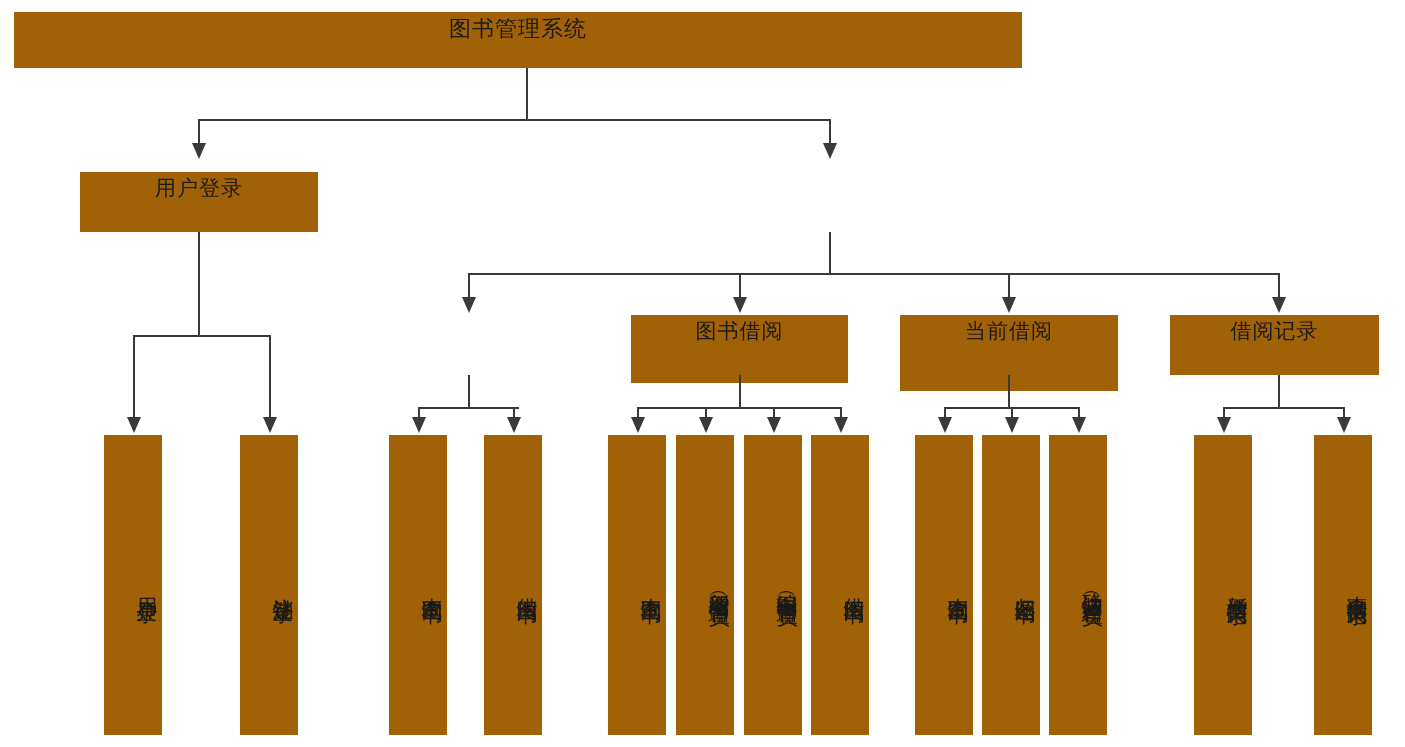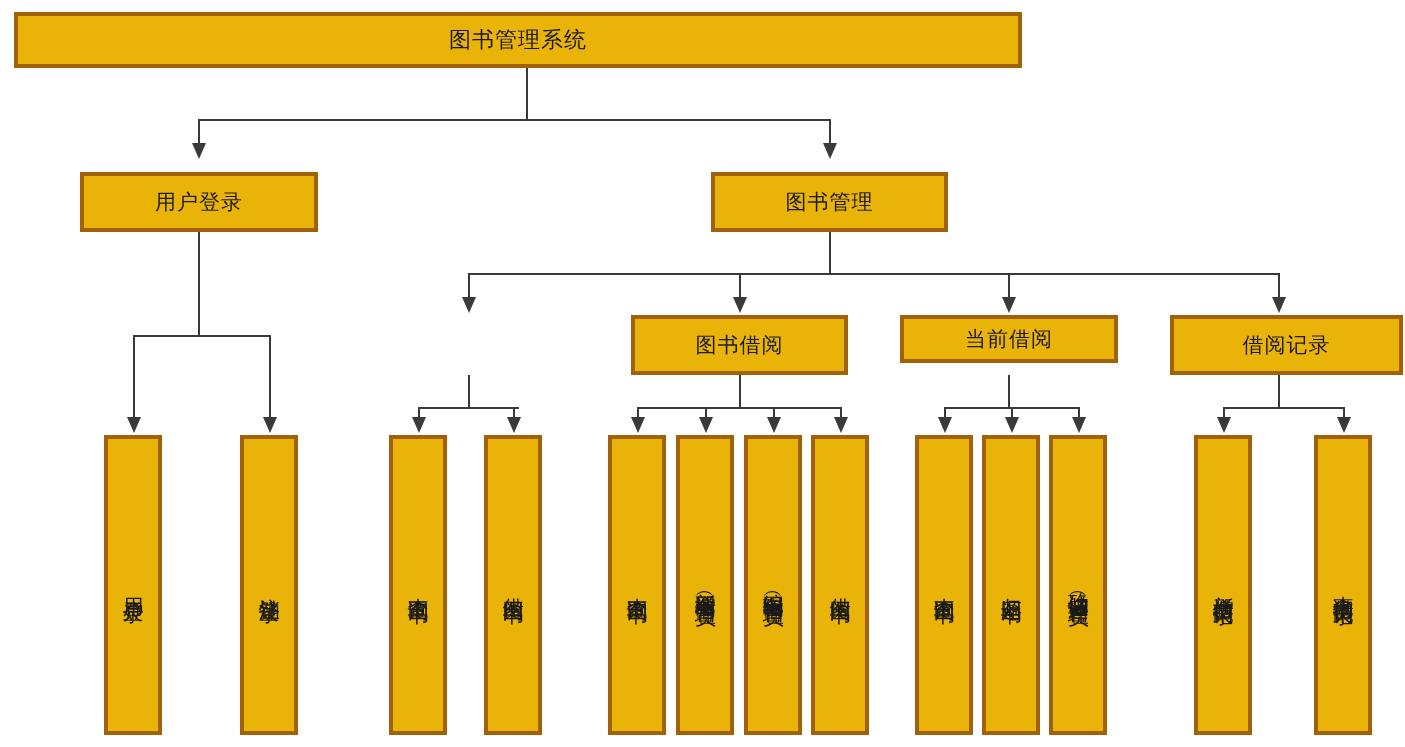--- a/index.html
+++ b/index.html
@@ -1,20 +1,20 @@
 <!DOCTYPE html>
 <html><head>
 <meta charset="utf-8">
 <title>图书管理系统 功能结构图</title>
 <style>
   html,body{margin:0;padding:0;background:#ffffff;}
   body{font-family:"Liberation Sans","DejaVu Sans",sans-serif;}
   #canvas{position:relative;width:1405px;height:747px;background:#ffffff;overflow:hidden;}
-  .node{position:absolute;box-sizing:border-box;background:#eab308;border:4px solid #a16207;
-        display:flex;align-items:center;justify-content:center;color:#1a1a1a;}
+  .node{position:absolute;box-sizing:border-box;background:#a16207;border:2px solid #a16207;
+        display:flex;align-items:flex-start;justify-content:center;color:#1a1a1a;}
   .node.horiz{font-size:21px;letter-spacing:1px;}
   .node.root{font-size:22px;}
   .node.vert{writing-mode:vertical-rl;text-orientation:upright;font-size:21px;
              line-height:1.25;letter-spacing:2px;padding:8px 0;}
   .vert .lbl{writing-mode:vertical-rl;text-orientation:upright;white-space:normal;}
   .edge{position:absolute;background:#3a3a3a;}
   .edge.v{width:2px;}
   .edge.h{height:2px;}
   .arrow{position:absolute;width:0;height:0;border-left:7px solid transparent;
          border-right:7px solid transparent;border-top:16px solid #3a3a3a;}
@@ -33,49 +33,46 @@
   <div class="edge v" style="left:526px;top:68px;height:52px;"></div>
   <div class="edge h" style="left:198px;top:119px;width:632px;"></div>
   <div class="edge v" style="left:198px;top:119px;height:26px;"></div>
   <div class="arrow" style="left:192px;top:143px;"></div>
   <div class="edge v" style="left:829px;top:119px;height:26px;"></div>
   <div class="arrow" style="left:823px;top:143px;"></div>
 
   <div class="node horiz" style="left:80px;top:172px;width:238px;height:60px;">
     <span class="lbl">用户登录</span>
   </div>
-  <div class="node horiz" style="left:711px;top:172px;width:237px;height:60px;">
-    <span class="lbl">图书管理</span>
-  </div>
 
   <div class="edge v" style="left:198px;top:232px;height:104px;"></div>
   <div class="edge h" style="left:133px;top:335px;width:138px;"></div>
   <div class="edge v" style="left:133px;top:335px;height:84px;"></div>
   <div class="arrow" style="left:127px;top:417px;"></div>
   <div class="edge v" style="left:269px;top:335px;height:84px;"></div>
   <div class="arrow" style="left:263px;top:417px;"></div>
 
   <div class="edge v" style="left:829px;top:232px;height:42px;"></div>
   <div class="edge h" style="left:468px;top:273px;width:811px;"></div>
   <div class="edge v" style="left:468px;top:273px;height:26px;"></div>
   <div class="arrow" style="left:462px;top:297px;"></div>
   <div class="edge v" style="left:739px;top:273px;height:26px;"></div>
   <div class="arrow" style="left:733px;top:297px;"></div>
   <div class="edge v" style="left:1008px;top:273px;height:26px;"></div>
   <div class="arrow" style="left:1002px;top:297px;"></div>
   <div class="edge v" style="left:1278px;top:273px;height:26px;"></div>
   <div class="arrow" style="left:1272px;top:297px;"></div>
 
-  <div class="node horiz" style="left:631px;top:315px;width:217px;height:60px;">
+  <div class="node horiz" style="left:631px;top:315px;width:217px;height:68px;">
     <span class="lbl">图书借阅</span>
   </div>
-  <div class="node horiz" style="left:900px;top:315px;width:218px;height:48px;">
+  <div class="node horiz" style="left:900px;top:315px;width:218px;height:76px;">
     <span class="lbl">当前借阅</span>
   </div>
-  <div class="node horiz" style="left:1170px;top:315px;width:233px;height:60px;">
+  <div class="node horiz" style="left:1170px;top:315px;width:209px;height:60px;">
     <span class="lbl">借阅记录</span>
   </div>
 
   <div class="edge v" style="left:468px;top:375px;height:33px;"></div>
   <div class="edge h" style="left:418px;top:407px;width:101px;"></div>
   <div class="edge v" style="left:418px;top:407px;height:12px;"></div>
   <div class="arrow" style="left:412px;top:417px;"></div>
   <div class="edge v" style="left:513px;top:407px;height:12px;"></div>
   <div class="arrow" style="left:507px;top:417px;"></div>
 

